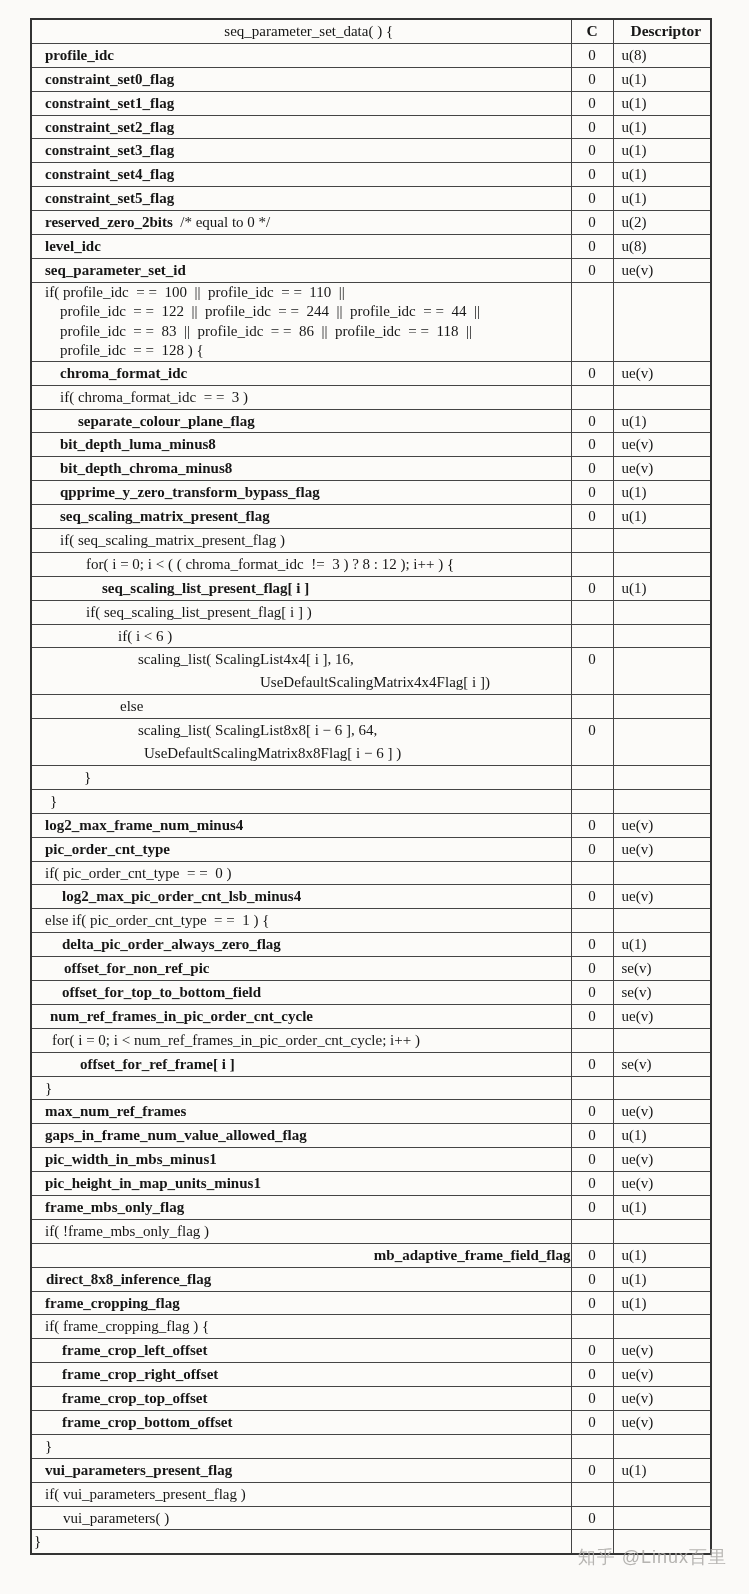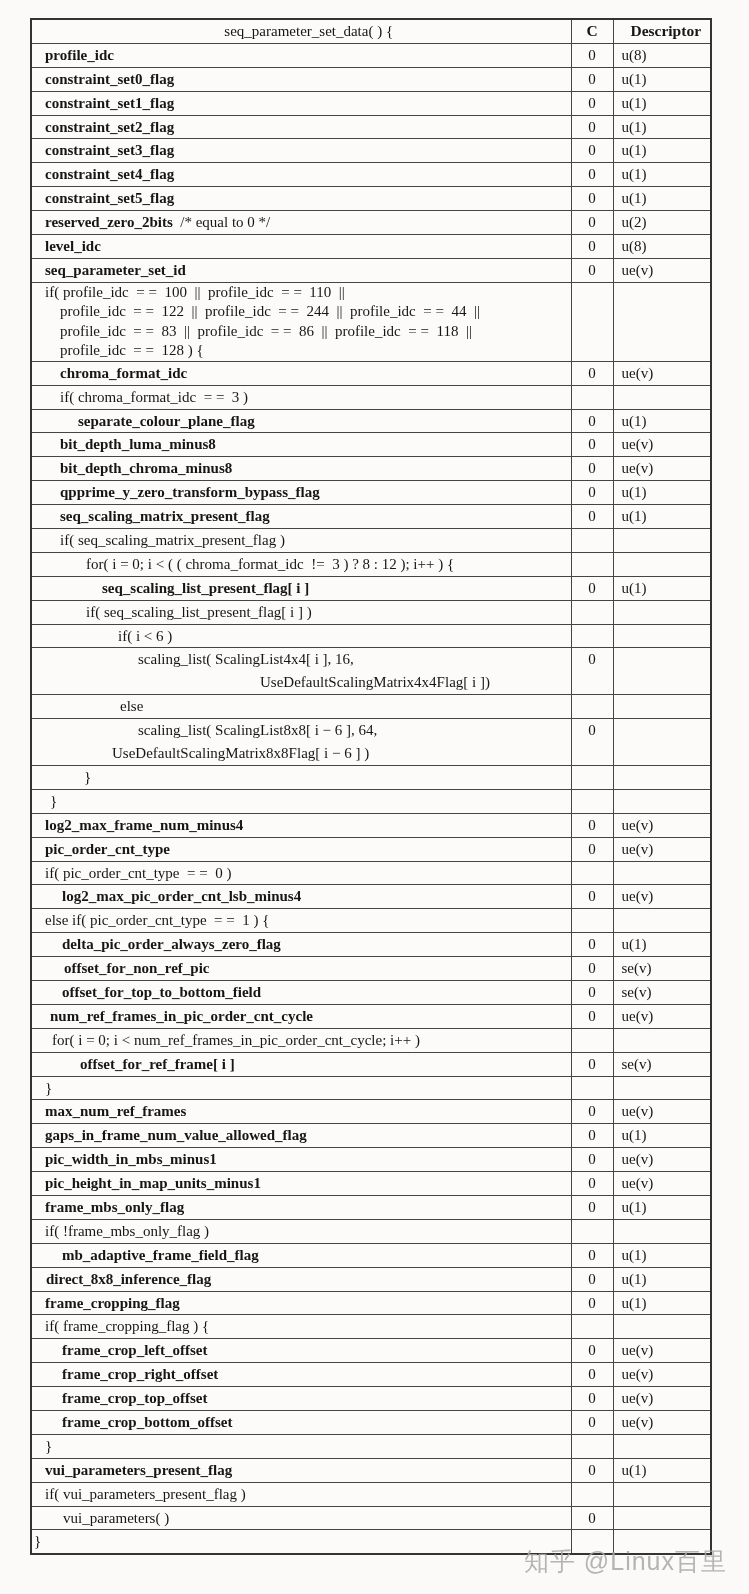--- a/index.html
+++ b/index.html
@@ -60,21 +60,21 @@
     font-size: 15.5px;
   }
   td.d .line, th.d .line {
     padding-left: 8px;
   }
   .watermark {
     position: absolute;
     top: 1545px;
     right: 22px;
     font-family: "Liberation Sans", "DejaVu Sans", sans-serif;
-    font-size: 25px;
+    font-size: 18px;
     letter-spacing: 1px;
     opacity: 0.85;
     white-space: pre;
   }
 </style>
 </head>
 <body>
 
 <table class="syntax-table">
   <colgroup>
@@ -371,21 +371,21 @@
         <td class="c">
           <div class="line"></div>
         </td>
         <td class="d">
           <div class="line"></div>
         </td>
       </tr>
       <tr>
         <td class="syntax">
           <div class="line" style="padding-left: 106px;"><span>scaling_list( ScalingList8x8[ i − 6 ], 64,</span></div>
-          <div class="line" style="padding-left: 80px;"><span>UseDefaultScalingMatrix8x8Flag[ i − 6 ] )</span></div>
+          <div class="line" style="padding-left: 112px;"><span>UseDefaultScalingMatrix8x8Flag[ i − 6 ] )</span></div>
         </td>
         <td class="c">
           <div class="line">0</div>
         </td>
         <td class="d">
           <div class="line"></div>
         </td>
       </tr>
       <tr>
         <td class="syntax">
@@ -602,21 +602,21 @@
         </td>
         <td class="c">
           <div class="line"></div>
         </td>
         <td class="d">
           <div class="line"></div>
         </td>
       </tr>
       <tr>
         <td class="syntax">
-          <div class="line" style="padding-left: 30px;"><span class="b">mb_adaptive_frame_field_flag</span></div>
+          <div class="line" style="padding-left: 30px; text-align: right;"><span class="b">mb_adaptive_frame_field_flag</span></div>
         </td>
         <td class="c">
           <div class="line">0</div>
         </td>
         <td class="d">
           <div class="line">u(1)</div>
         </td>
       </tr>
       <tr>
         <td class="syntax">

